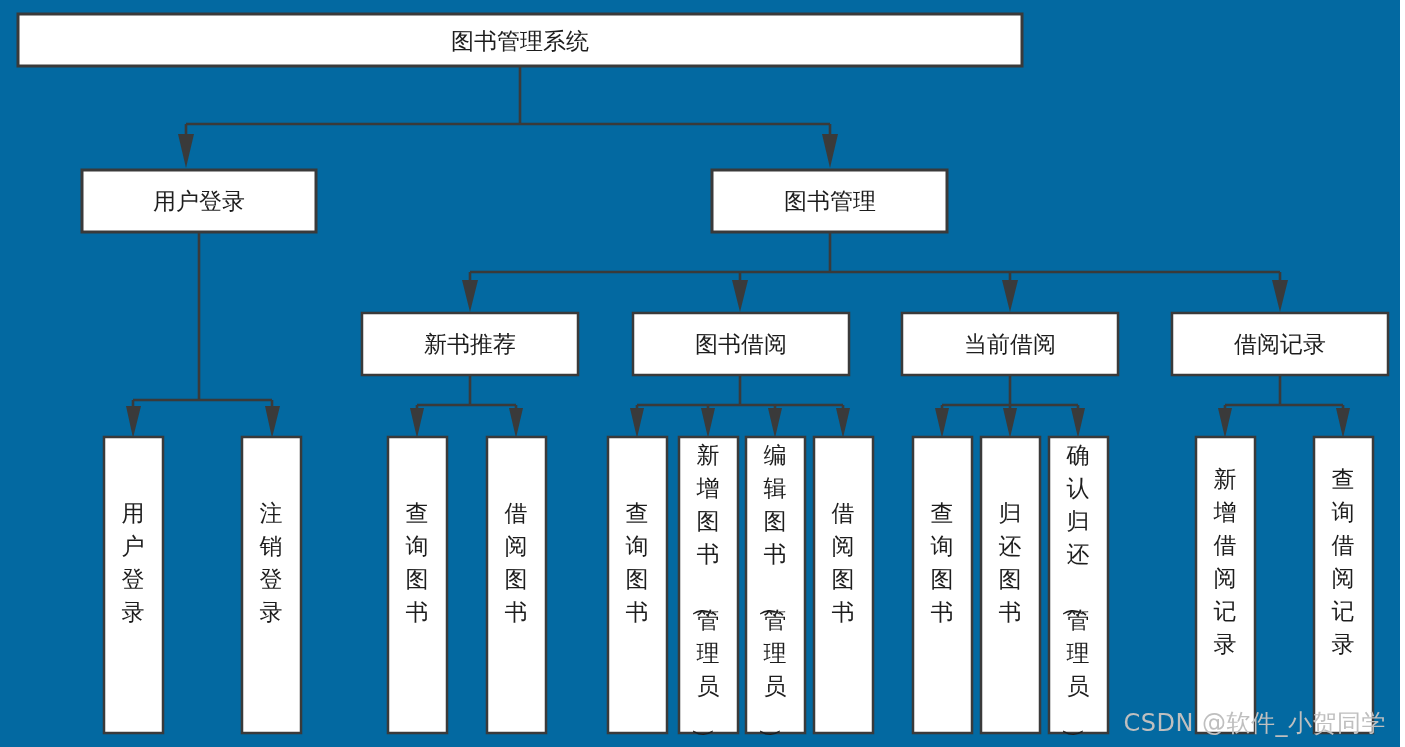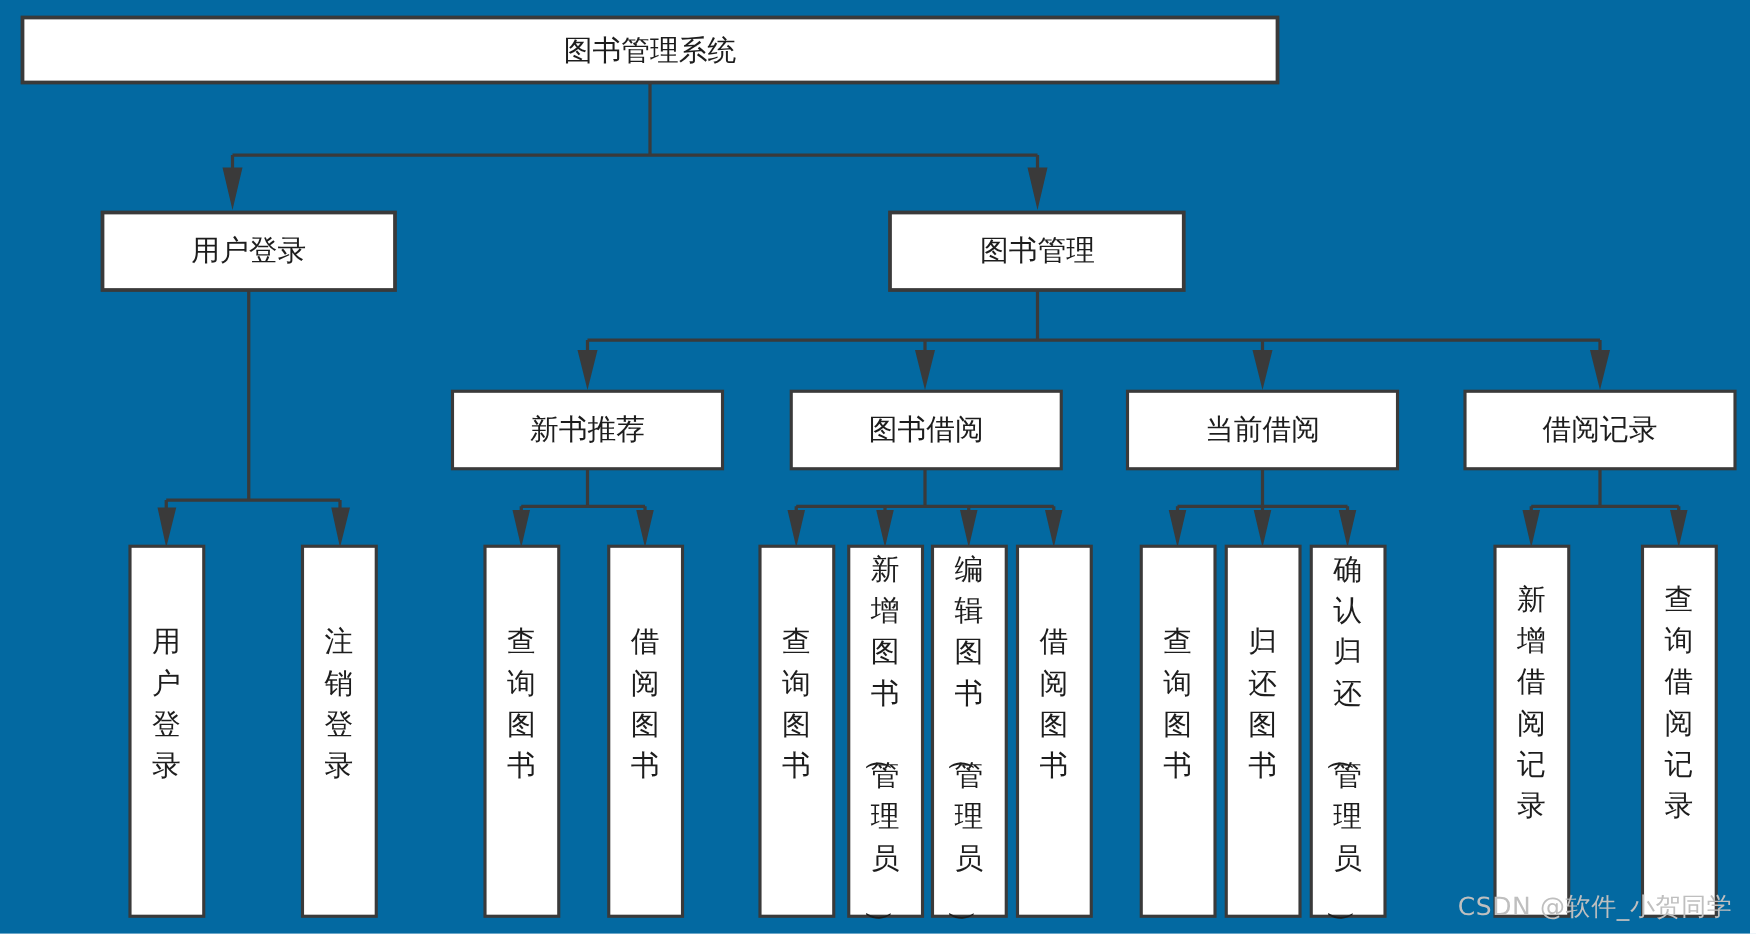--- a/index.html
+++ b/index.html
@@ -55,21 +55,21 @@
     fill: #1d1d1d;
     font-family: "DejaVu Sans", "Liberation Sans", sans-serif;
     font-size: 23px;
     text-anchor: middle;
   }
   .watermark {
     position: absolute;
     right: 14px;
     bottom: 8px;
     font-family: "DejaVu Sans", "Liberation Sans", sans-serif;
-    font-size: 20px;
+    font-size: 24px;
     color: #bfbfbf;
     letter-spacing: 0.5px;
     white-space: nowrap;
     pointer-events: none;
   }
 </style>
 </head>
 <body>
 
 <div id="diagram-root">

